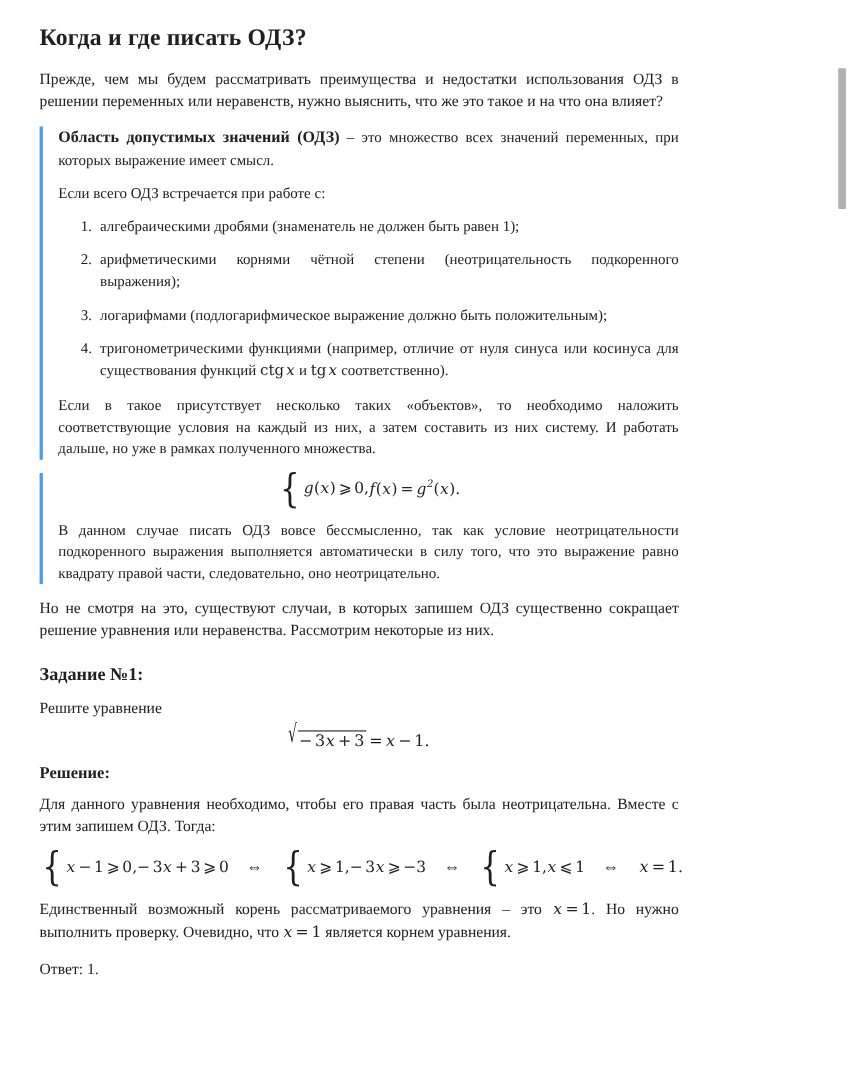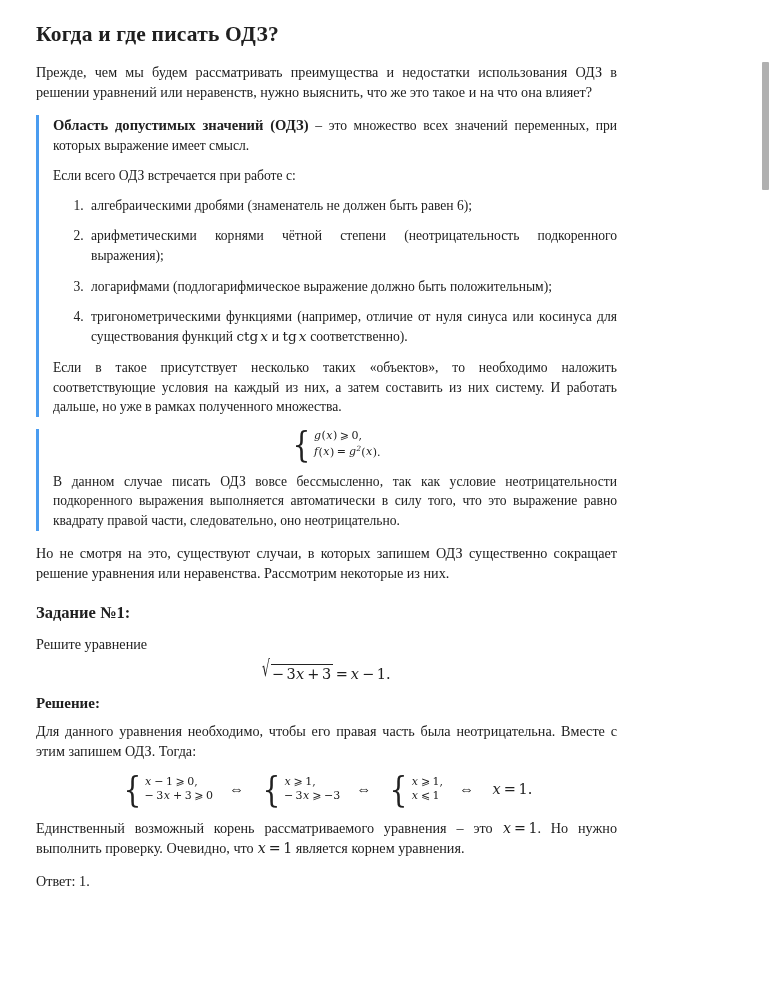--- a/index.html
+++ b/index.html
@@ -109,24 +109,24 @@
   .sys .brace {
     display: inline-block;
     font-size: 36px;
     line-height: 0.82;
     font-family: "DejaVu Serif", serif;
     transform: scaleX(0.78);
     margin-right: 1px;
   }
   .sys .rows {
     display: inline-flex;
-    flex-direction: column;
+    flex-direction: row;
     align-items: flex-start;
     line-height: 1.32;
-    font-size: 11px;
+    font-size: 14px;
     justify-content: space-between;
   }
   .iff { padding: 0 16px; font-size: 15px; }
   .eqchain { display: inline-flex; align-items: center; }
   .eqchain .tail { padding-left: 2px; font-size: 14.5px; }
 
   
   .scrollbar-track {
     position: absolute;
     top: 0; right: 0;
@@ -141,29 +141,29 @@
     border-radius: 1px;
   }
 </style>
 </head>
 <body>
 
 <div class="page">
 
   <h1 class="doc-title">Когда и где писать ОДЗ?</h1>
 
-  <p class="para">Прежде, чем мы будем рассматривать преимущества и недостатки использования ОДЗ в решении уравнений или неравенств, нужно выяснить, что же это такое и на что она влияет?</p>
+  <p class="para">Прежде, чем мы будем рассматривать преимущества и недостатки использования ОДЗ в решении переменных или неравенств, нужно выяснить, что же это такое и на что она влияет?</p>
 
   <div class="blockquote">
     <p><span class="defn-term">Область допустимых значений (ОДЗ)</span><span> – это множество всех значений переменных, при которых выражение имеет смысл.</span></p>
 
     <p>Если всего ОДЗ встречается при работе с:</p>
 
     <ol class="olist">
-      <li>алгебраическими дробями (знаменатель не должен быть равен 6);</li>
+      <li>алгебраическими дробями (знаменатель не должен быть равен 1);</li>
       <li>арифметическими корнями чётной степени (неотрицательность подкоренного выражения);</li>
       <li>логарифмами (подлогарифмическое выражение должно быть положительным);</li>
       <li>тригонометрическими функциями (например, отличие от нуля синуса или косинуса для существования функций <span class="m"><span class="mfun">ctg</span><span class="mi">x</span></span> и <span class="m"><span class="mfun">tg</span><span class="mi">x</span></span> соответственно).</li>
     </ol>
 
     <p>Если в такое присутствует несколько таких «объектов», то необходимо наложить соответствующие условия на каждый из них, а затем составить из них систему. И работать дальше, но уже в рамках полученного множества.</p>
   </div>
 
 
   <div class="blockquote">

